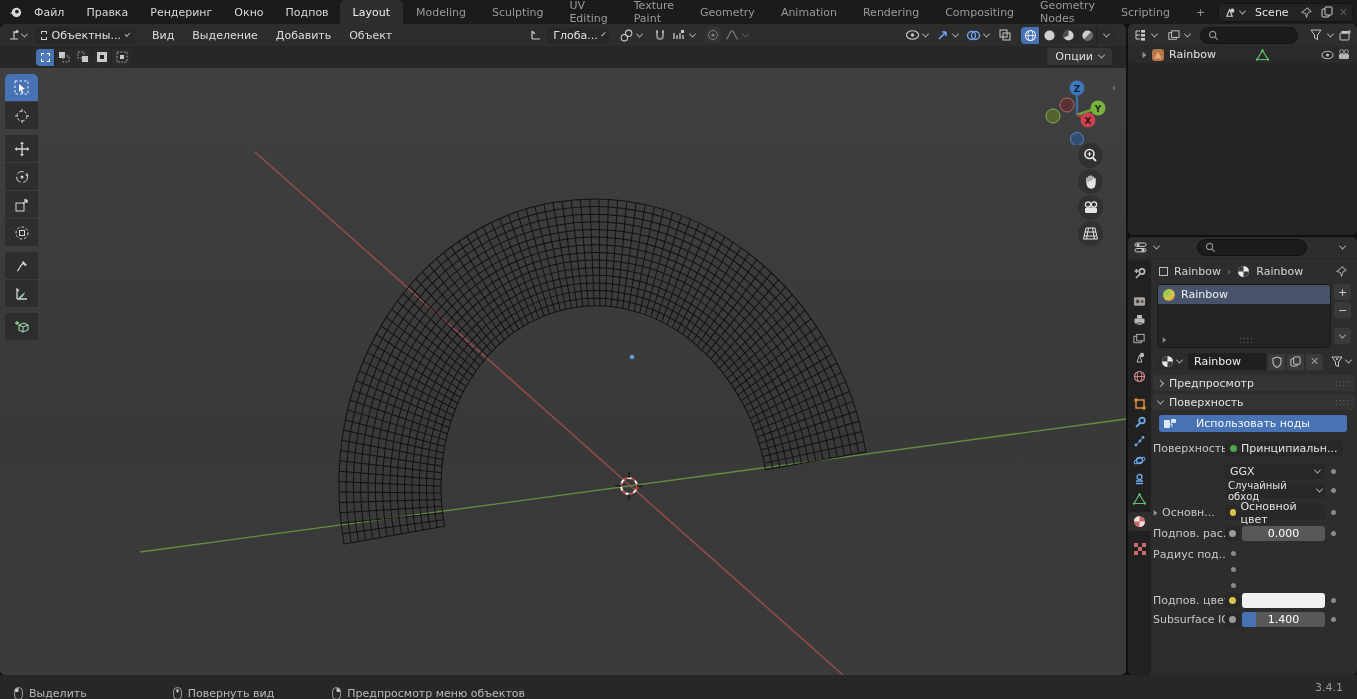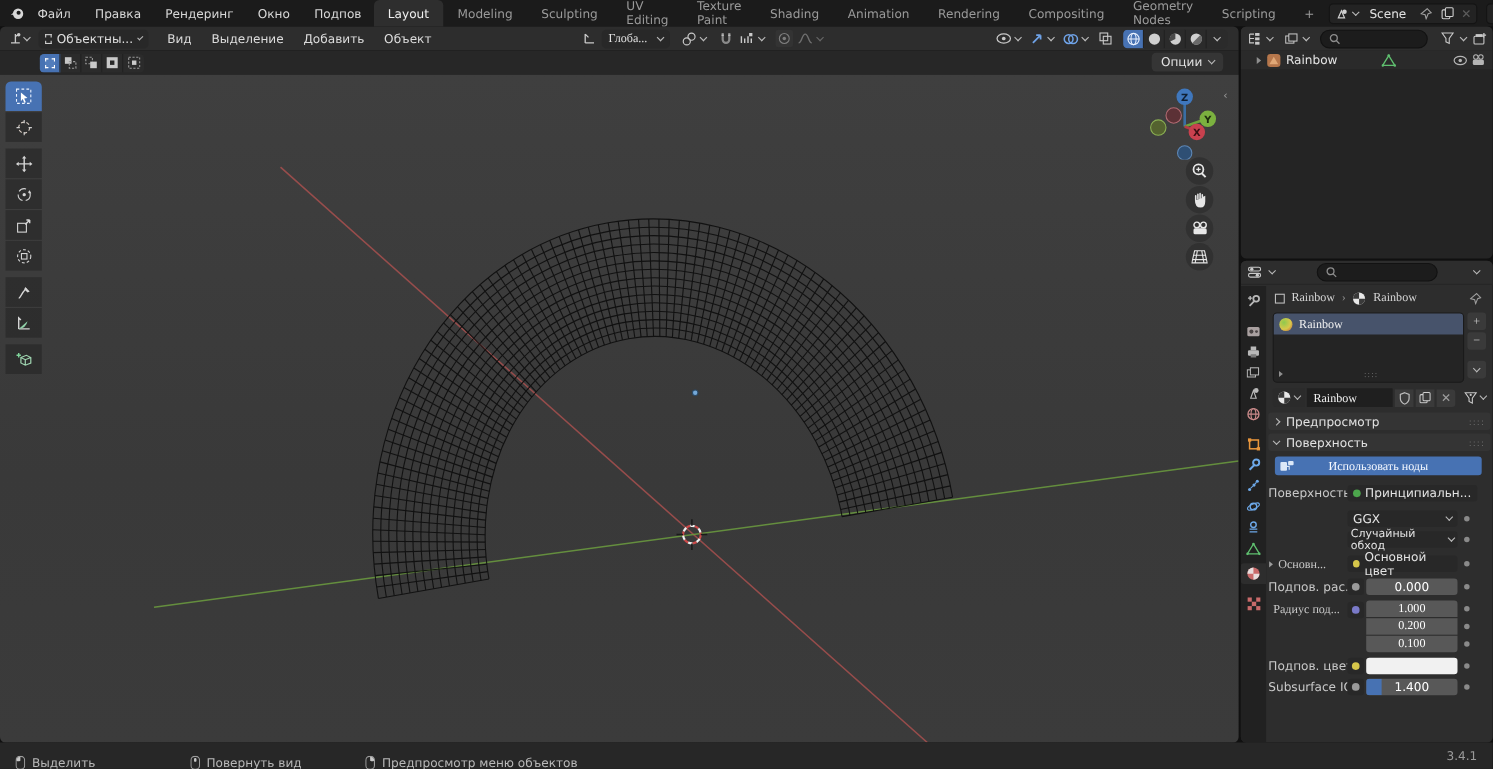--- a/index.html
+++ b/index.html
@@ -1,20 +1,20 @@
 <!DOCTYPE html>
 <html><head>
 <meta charset="utf-8">
 <style>
   * { margin:0; padding:0; box-sizing:border-box; }
   html,body { width:1357px; height:699px; overflow:hidden; background:#101010;
     font-family:"DejaVu Sans","Liberation Sans",sans-serif; font-size:11px; color:#d4d4d4;
     -webkit-font-smoothing:antialiased; }
   .abs { position:absolute; }
-  .row { display:flex; align-items:center;font-family:Liberation Serif, serif; }
+  .row { display:flex; align-items:center; }
   svg { display:block; }
 
   
   #topbar { position:absolute; left:0; top:0; width:1357px; height:24px; background:#1b1b1b; display:flex; align-items:center; }
   .menu-item { padding:0 11px; color:#d8d8d8; height:24px; display:flex; align-items:center; cursor:default; }
   .wtab { padding:0 13px; height:24px; display:flex; align-items:center; color:#9a9a9a; }
   .wtab.active { background:#2e2e2e; color:#f0f0f0; border-radius:5px 5px 0 0; }
   .idblock { display:flex; align-items:center; background:#232323; border:1px solid #141414; border-radius:4px; height:19px; padding:0 4px; gap:4px; }
   .idblock .name { color:#e2e2e2; padding:0 6px; }
   .mini-btn { width:16px; height:16px; display:flex; align-items:center; justify-content:center; }
@@ -97,21 +97,21 @@
   <div class="menu-item">Правка</div>
   <div class="menu-item">Рендеринг</div>
   <div class="menu-item">Окно</div>
   <div class="menu-item">Подпов</div>
   <div style="width:14px"></div>
   <div class="wtab active">Layout</div>
   <div class="wtab">Modeling</div>
   <div class="wtab">Sculpting</div>
   <div class="wtab">UV Editing</div>
   <div class="wtab">Texture Paint</div>
-  <div class="wtab">Shading</div>
+  <div class="wtab">Geometry</div>
   <div class="wtab">Animation</div>
   <div class="wtab">Rendering</div>
   <div class="wtab">Compositing</div>
   <div class="wtab">Geometry Nodes</div>
   <div class="wtab">Scripting</div>
   <div class="wtab">+</div>
 
   <div class="idblock" style="margin-left:auto; width:160px">
     <span>
         <svg width="13" height="13" viewBox="0 0 14 14">
@@ -872,30 +872,20 @@
           </div>
         <div class="val">0.000</div>
       </div>
       <div class="anim-dot-col">
           <span class="anim-dot"></span>
         </div>
     </div>
 
     <div class="row" style="align-items:flex-start; margin:4px 6px 2px 2px">
       <div class="plabel" style="margin-top:2px">Радиус под...</div>
-      <div class="pfield-area" style="align-items:flex-start">
-        <div class="socket" style="margin-top:1px">
-            <i style="background:#7a7ac8"></i>
-          </div>
-        <div style="flex:1; display:flex; flex-direction:column; gap:1px">
-          <div class="val" style="border-radius:3px 3px 0 0">1.000</div>
-          <div class="val" style="border-radius:0">0.200</div>
-          <div class="val" style="border-radius:0 0 3px 3px">0.100</div>
-        </div>
-      </div>
       <div class="anim-dot-col" style="flex-direction:column; gap:11px; align-items:center; display:flex; margin-top:5px">
         <span class="anim-dot"></span>
         <span class="anim-dot"></span>
         <span class="anim-dot"></span>
       </div>
     </div>
 
     <div class="prow" style="margin-top:4px">
       <div class="plabel">Подпов. цвет</div>
       <div class="pfield-area">

